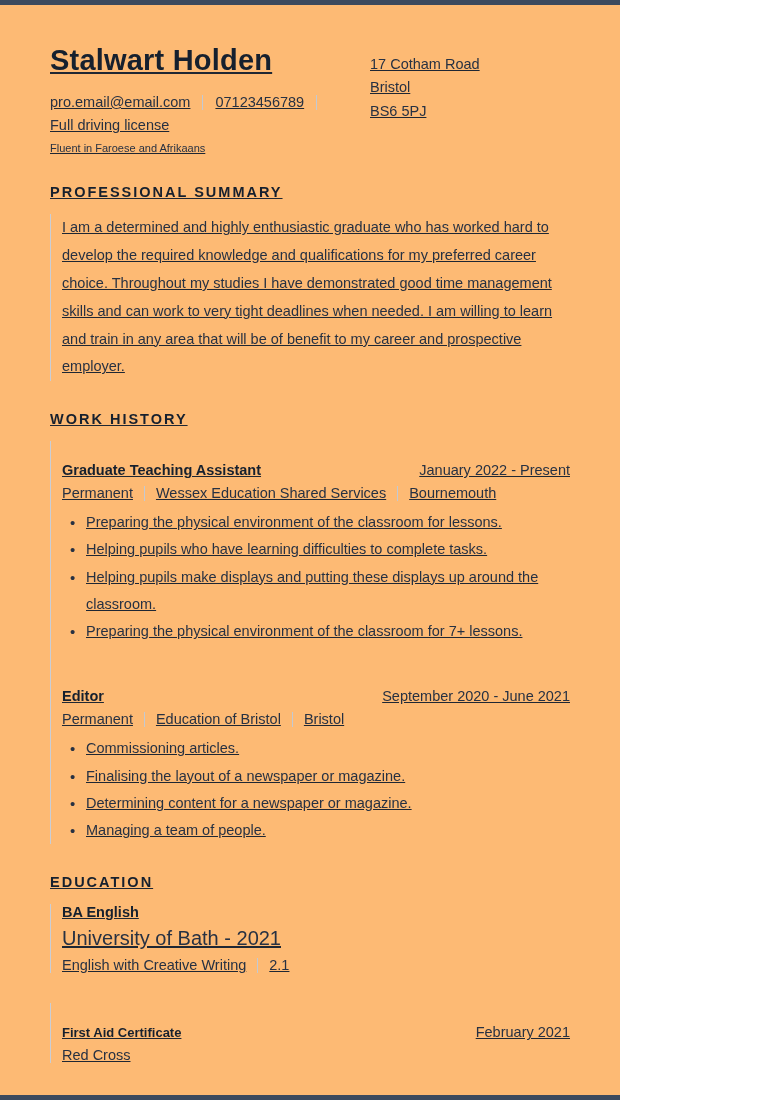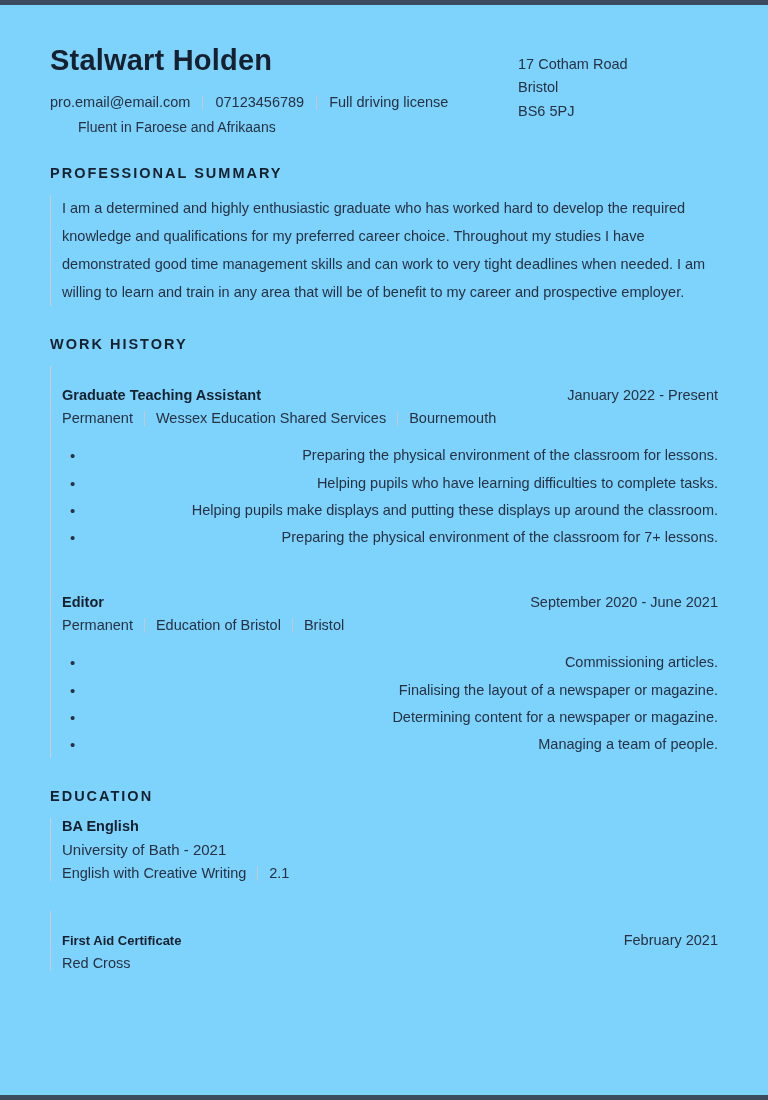--- a/index.html
+++ b/index.html
@@ -9,26 +9,27 @@
   body {
     width: 768px;
     height: 1100px;
     background: #ffffff;
     font-family: "Liberation Sans", sans-serif;
     color: #1f2733;
     overflow: hidden;
   }
   .page {
     position: relative;
-    width: 768px;
+    width: 620px;
     height: 1100px;
     box-sizing: border-box;
     border-top: 5px solid #3c4a5e;
     border-bottom: 5px solid #3c4a5e;
-    background: #7dd3fc;
+    background: #fdba74;
+    text-decoration: underline;
   }
   .page-inner {
     padding: 40px 50px 0 50px;
   }
 
   
   .header {
     display: flex;
     align-items: flex-start;
     justify-content: space-between;
@@ -57,24 +58,23 @@
     white-space: nowrap;
   }
   .contact-sep {
     display: inline-block;
     width: 1px;
     height: 15px;
     background: #c3c9d2;
     margin: 0 12px;
   }
   .contact-extra {
-    font-size: 14px;
+    font-size: 11px;
     color: #273142;
     margin-top: 5px;
-    margin-left: 28px;
   }
   .header-right {
     flex: 0 0 auto;
     width: 200px;
     padding-top: 8px;
     font-size: 14.5px;
     line-height: 1.62;
     color: #273142;
   }
 
@@ -135,23 +135,22 @@
   }
   .meta-sep {
     display: inline-block;
     width: 1px;
     height: 15px;
     background: #c3c9d2;
     margin: 0 11px;
   }
   ul.bullets {
     list-style: none;
-    margin: 16px 0 0 0;
+    margin: 8px 0 0 0;
     padding: 0;
-    text-align: right;
   }
   ul.bullets li {
     position: relative;
     font-size: 14.5px;
     line-height: 1.88;
     color: #273142;
     padding-left: 24px;
   }
   ul.bullets li:before {
     content: "\2022";
@@ -162,21 +161,21 @@
     font-size: 15px;
   }
 
   
   .edu-degree {
     font-size: 14.5px;
     font-weight: bold;
     color: #16202e;
   }
   .edu-school {
-    font-size: 15px;
+    font-size: 20px;
     color: #273142;
     margin-top: 7px;
   }
 
   
   .cert-name {
     font-size: 13px;
     font-weight: bold;
     color: #16202e;
   }

